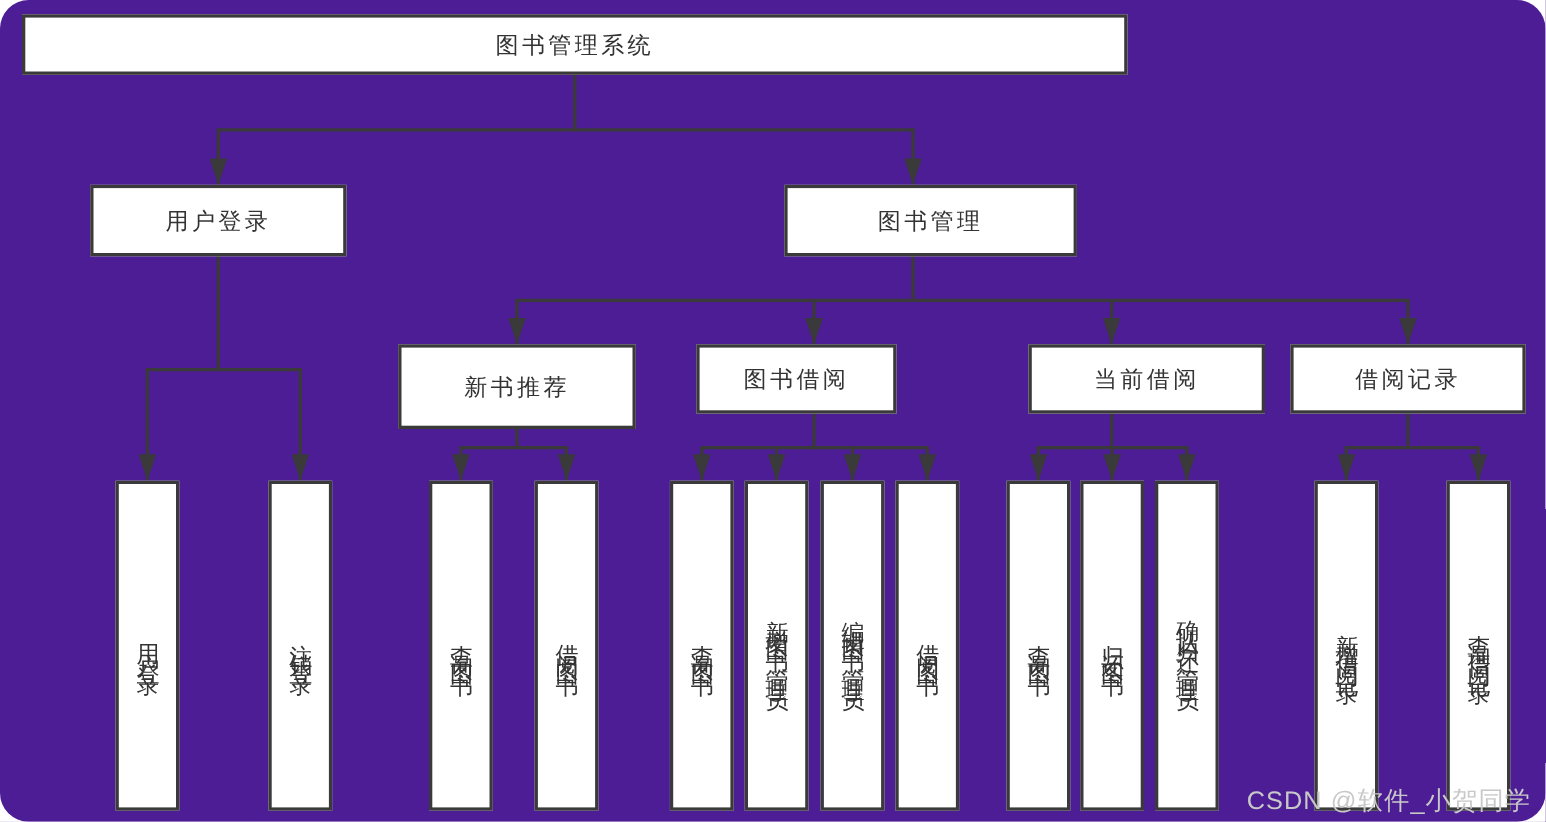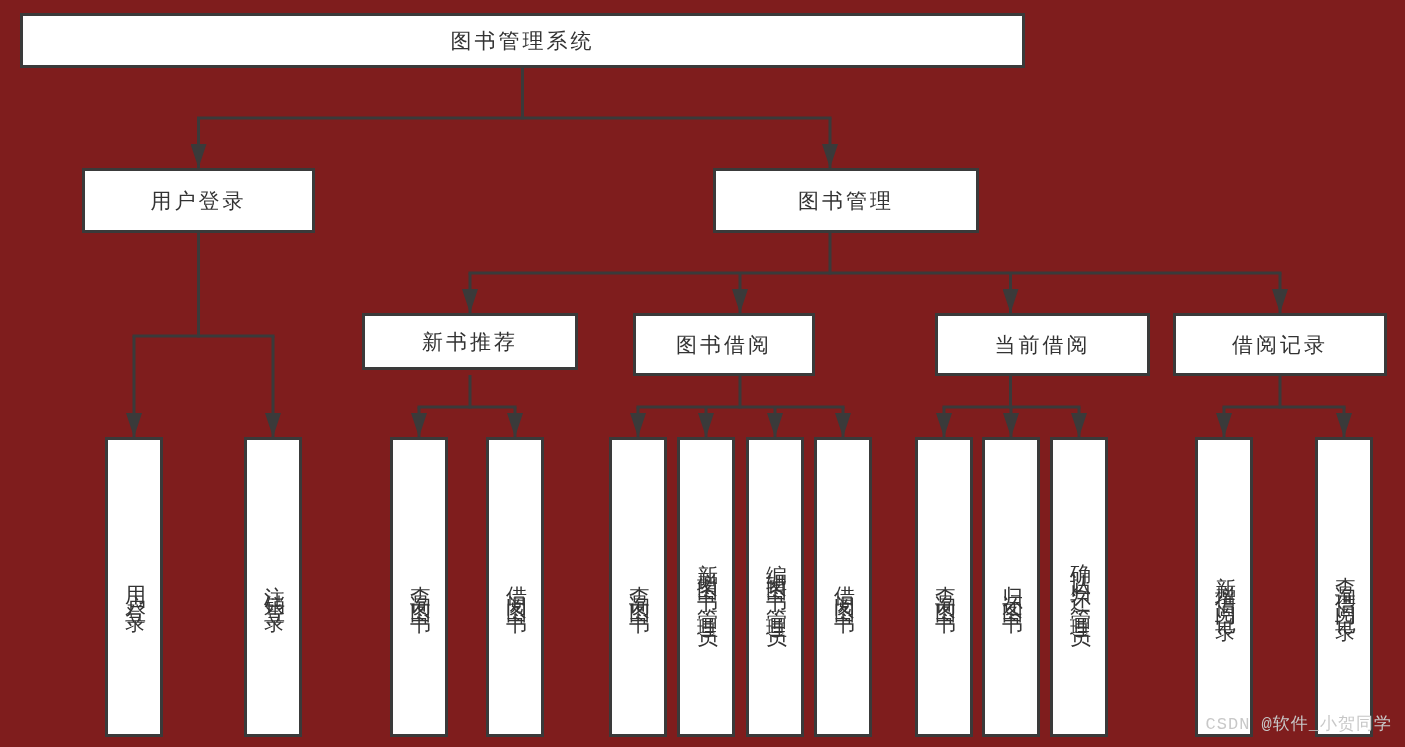--- a/index.html
+++ b/index.html
@@ -1,22 +1,23 @@
 <!DOCTYPE html>
 <html><head>
 <meta charset="utf-8">
 <style>
   html, body { margin: 0; padding: 0; background: #ffffff; }
   .canvas {
     position: relative;
     width: 1405px;
     height: 747px;
-    background: #7f1d1d;
+    background: #4c1d95;
     overflow: hidden;
-    font-family: Liberation Mono, monospace;
+    font-family: Liberation Sans, sans-serif;
+    border-radius: 26px;
   }
   #connector-layer {
     position: absolute;
     left: 0; top: 0;
     width: 1405px; height: 747px;
   }
   #connector-layer line { stroke: #3a3a3a; stroke-width: 3; }
   #nodes-layer { position: absolute; left: 0; top: 0; width: 100%; height: 100%; }
   .node {
     position: absolute;
@@ -39,21 +40,21 @@
     writing-mode: vertical-rl;
     text-orientation: mixed;
     font-size: 21px;
     letter-spacing: 9px;
     line-height: 1;
   }
   .watermark {
     position: absolute;
     top: 712px;
     right: 13px;
-    font-size: 17px;
+    font-size: 23px;
     letter-spacing: 1px;
     color: #c8c8c8;
     z-index: 5;
     white-space: nowrap;
   }
 </style>
 </head>
 <body>
 
 <div class="canvas">
@@ -100,21 +101,21 @@
   <div id="nodes-layer">
       <div class="node h-node" style="left: 20px; top: 13px; width: 1005px; height: 55px;">
         <span class="node-label">图书管理系统</span>
       </div>
       <div class="node h-node" style="left: 82px; top: 168px; width: 233px; height: 65px;">
         <span class="node-label">用户登录</span>
       </div>
       <div class="node h-node" style="left: 713px; top: 168px; width: 266px; height: 65px;">
         <span class="node-label">图书管理</span>
       </div>
-      <div class="node h-node" style="left: 362px; top: 313px; width: 216px; height: 57px;">
+      <div class="node h-node" style="left: 362px; top: 313px; width: 216px; height: 77px;">
         <span class="node-label">新书推荐</span>
       </div>
       <div class="node h-node" style="left: 633px; top: 313px; width: 182px; height: 63px;">
         <span class="node-label">图书借阅</span>
       </div>
       <div class="node h-node" style="left: 903px; top: 313px; width: 215px; height: 63px; margin-left: 32px;">
         <span class="node-label">当前借阅</span>
       </div>
       <div class="node h-node" style="left: 1173px; top: 313px; width: 214px; height: 63px;">
         <span class="node-label">借阅记录</span>

